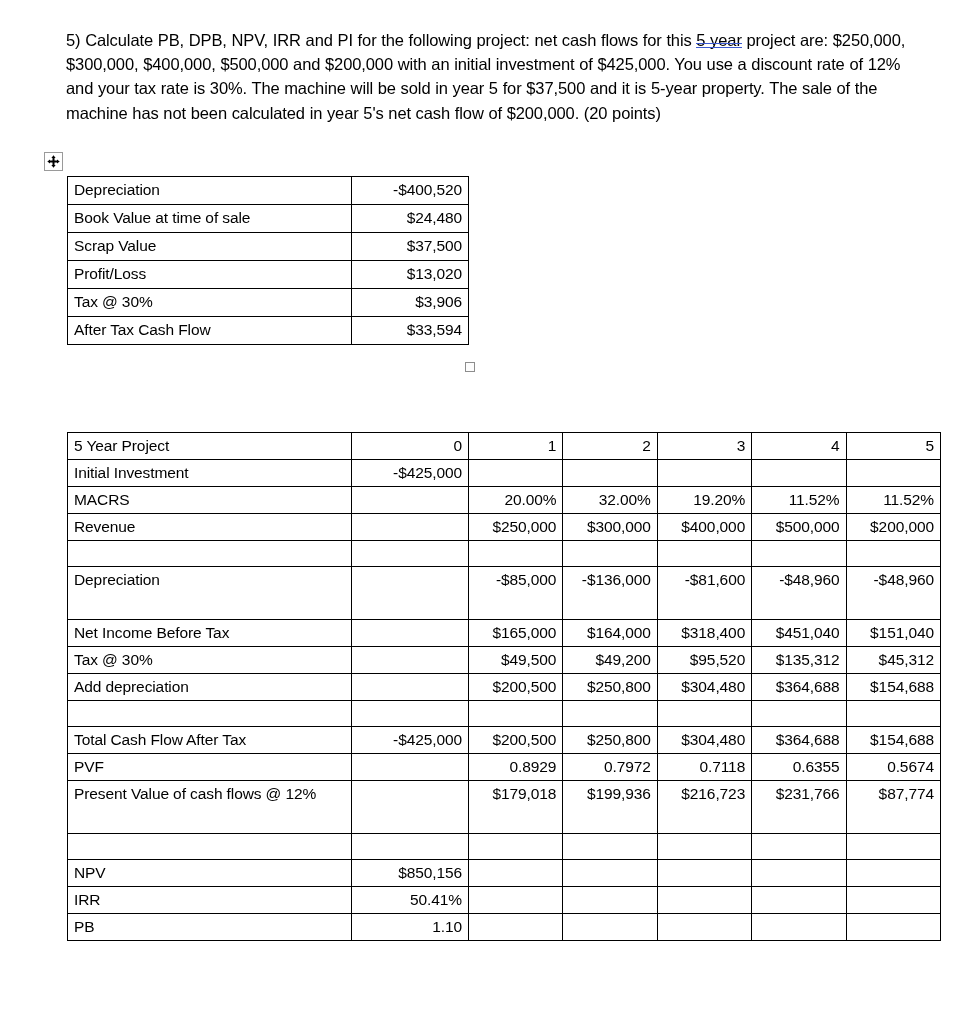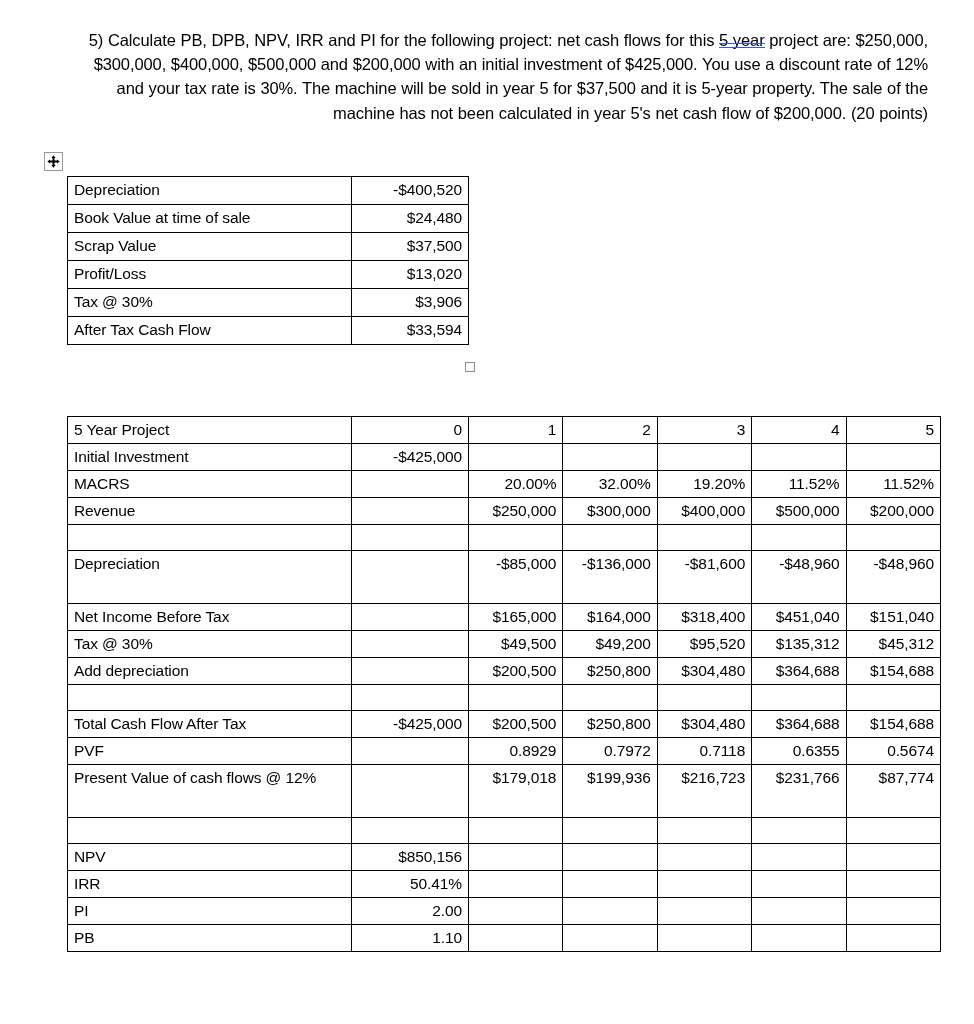--- a/index.html
+++ b/index.html
@@ -19,21 +19,20 @@
   
   #question {
     position: absolute;
     left: 66px;
     top: 28px;
     width: 862px;
     font-size: 16.5px;
     line-height: 24.2px;
     letter-spacing: -0.1px;
     word-spacing: 0.2px;
-    text-align: right;
   }
   #question .u5year {
     text-decoration: none;
     position: relative;
     white-space: nowrap;
   }
   #question .u5year::after {
     content: "";
     position: absolute;
     left: 0; right: 0;
@@ -97,21 +96,21 @@
     top: 176px;
     width: 401px;
   }
   #table1 td { height: 27px; line-height: 24px; }
   #table1 col.c-lbl { width: 284px; }
   #table1 col.c-val { width: 117px; }
 
   
   #table2 {
     left: 67px;
-    top: 416px;
+    top: 432px;
     width: 873px;
     padding-left: 39px;
   }
   #table2 col.c-lbl { width: 284px; }
   #table2 col.c-y0  { width: 117px; }
   #table2 col.c-yr  { width: 94.4px; }
   #table2 td { height: 26.5px; line-height: 23px; }
   #table2 tr.spacer td { height: 26px; }
   #table2 tr.tall td { height: 53px; }
 </style>
@@ -317,29 +316,20 @@
       <tr>
         <td class="lbl">IRR</td>
         <td class="num">50.41%</td>
         <td class="num"></td>
         <td class="num"></td>
         <td class="num"></td>
         <td class="num"></td>
         <td class="num"></td>
       </tr>
       <tr>
-        <td class="lbl">PI</td>
-        <td class="num">2.00</td>
-        <td class="num"></td>
-        <td class="num"></td>
-        <td class="num"></td>
-        <td class="num"></td>
-        <td class="num"></td>
-      </tr>
-      <tr>
         <td class="lbl">PB</td>
         <td class="num">1.10</td>
         <td class="num"></td>
         <td class="num"></td>
         <td class="num"></td>
         <td class="num"></td>
         <td class="num"></td>
       </tr>
     </tbody>
 </table>

